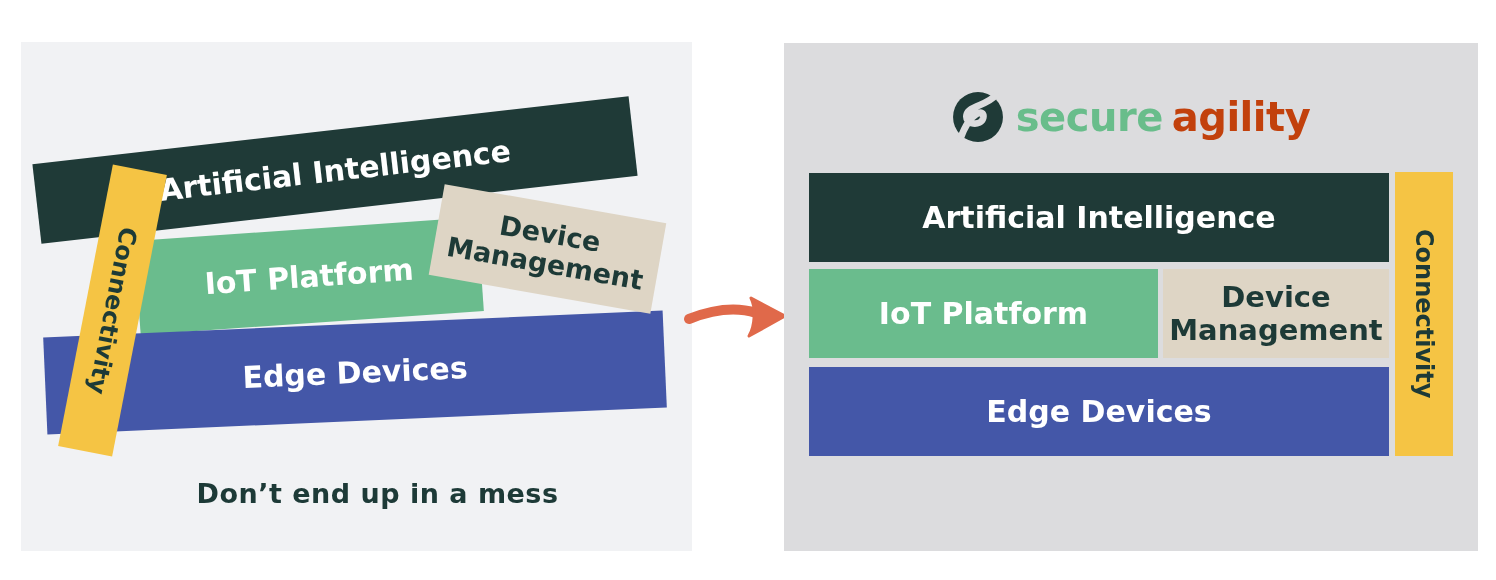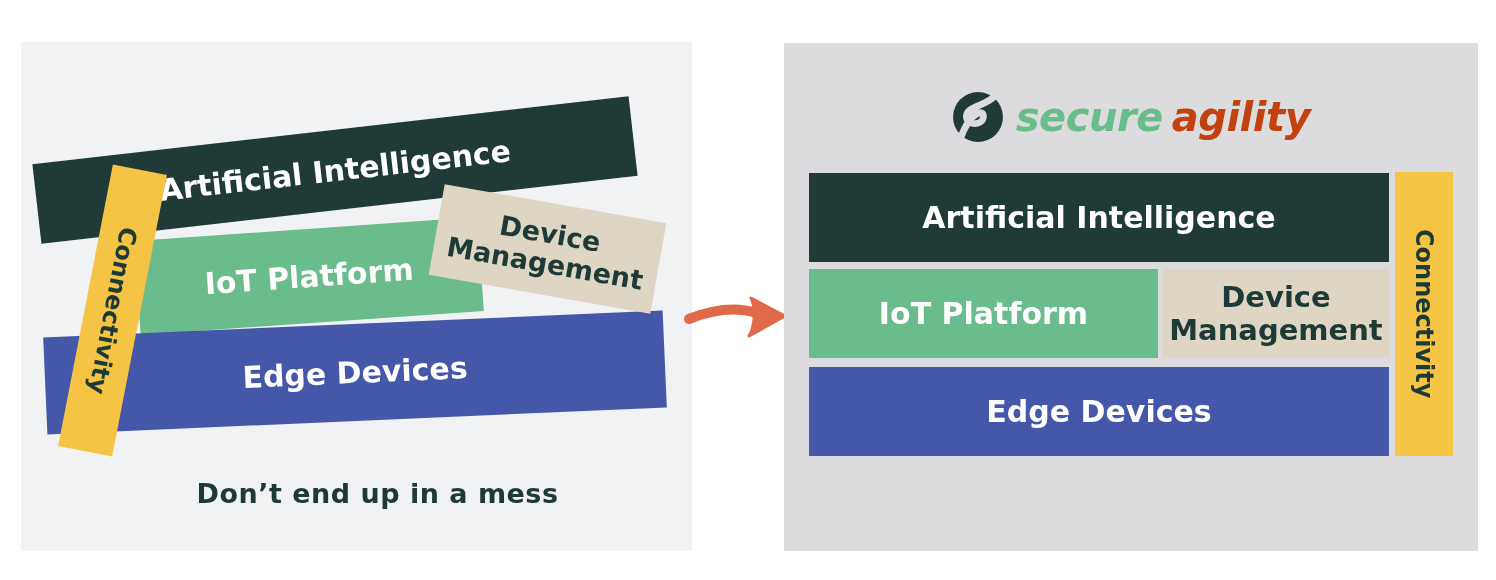--- a/index.html
+++ b/index.html
@@ -50,21 +50,21 @@
 
   
   .r-logo {
     position: absolute;
     left: 0; right: 0; top: 48px;
     display: flex;
     align-items: center;
     justify-content: center;
     gap: 12px;
   }
-  .logo-word { font-size: 40px; font-weight: bold; letter-spacing: -0.5px; font-style: italic; }
+  .logo-word { font-size: 40px; font-weight: bold; letter-spacing: -0.5px; }
   .logo-secure  { color: #69bd8b; margin-right: 9px; }
   .logo-agility { color: #c2410c; }
 
   .r-ai   { left: 25px;  top: 130px; width: 580px; height: 89px;  font-size: 30px; }
   .r-iot  { left: 25px;  top: 226px; width: 349px; height: 89px;  font-size: 30px; }
   .r-dev  { left: 379px; top: 226px; width: 226px; height: 89px;  font-size: 29px; line-height: 1.12; }
   .r-edge { left: 25px;  top: 324px; width: 580px; height: 89px;  font-size: 30px; }
   .r-conn { left: 611px; top: 129px; width: 58px;  height: 284px; font-size: 24px; }
 
   .arrow-wrap { position: absolute; left: 682px; top: 292px; width: 108px; height: 48px; }

